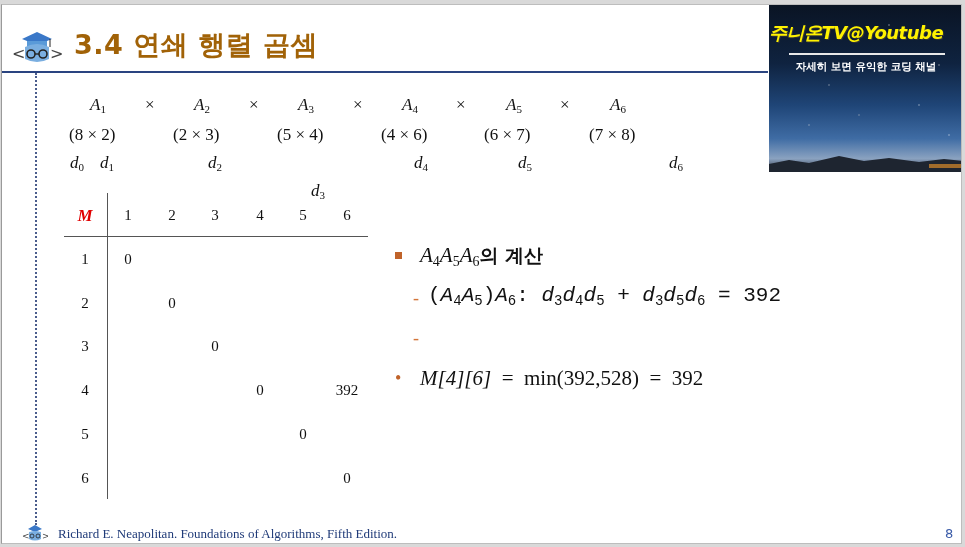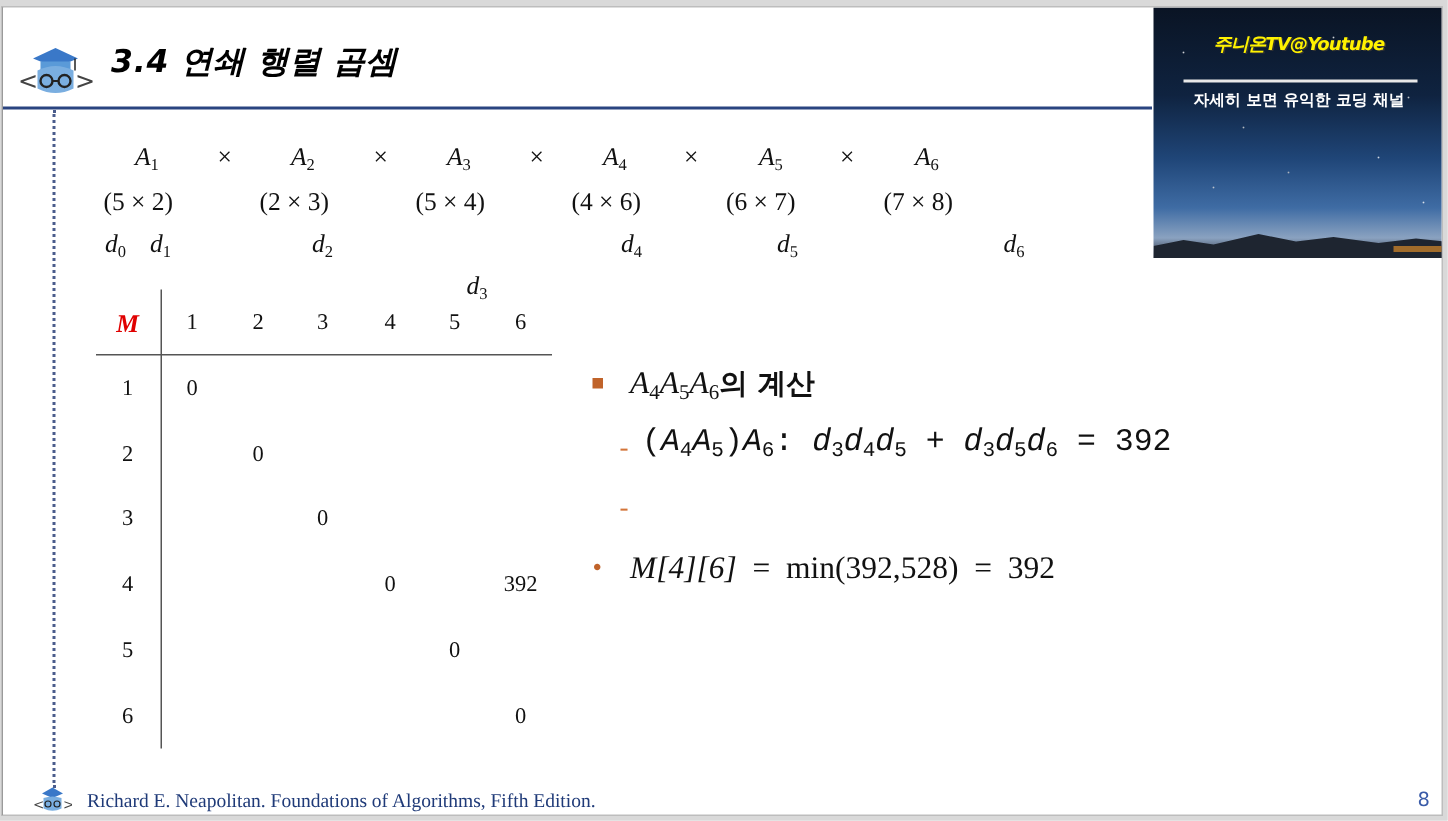--- a/index.html
+++ b/index.html
@@ -10,22 +10,22 @@
     position: absolute; left: 1px; top: 4px; width: 961px; height: 540px;
     background: #ffffff; border-left: 1px solid #9a9a9a; border-top: 1px solid #bdbdbd;
     border-right: 1px solid #bdbdbd; border-bottom: 1px solid #bdbdbd;
     overflow: hidden;
   }
 
   
   .logo { position: absolute; left: 8px; top: 24px; width: 52px; height: 38px; }
   .title {
     position: absolute; left: 72px; top: 22px;
-    font-family: "DejaVu Sans", sans-serif; font-weight: bold; font-size: 21px;
-    color: #000000; letter-spacing: 0.5px; font-style: italic;
+    font-family: "DejaVu Sans", sans-serif; font-weight: bold; font-size: 27px;
+    color: #a16207; letter-spacing: 0.5px;
   }
   .header-rule { position: absolute; left: 0; top: 66px; width: 766px; height: 2px; background: #2a4480; }
   .dotted-rule {
     position: absolute; left: 33px; top: 68px; width: 0; height: 452px;
     border-left: 2px dotted #4a5c8c;
   }
 
   
   .banner {
     position: absolute; left: 767px; top: 0px; width: 194px; height: 167px;
@@ -42,23 +42,23 @@
       radial-gradient(1px 1px at 90px 110px, #ccc, transparent),
       radial-gradient(1px 1px at 150px 100px, #fff, transparent),
       radial-gradient(1px 1px at 40px 120px, #ddd, transparent),
       radial-gradient(1px 1px at 180px 130px, #fff, transparent);
     opacity: 0.8;
   }
   .mountains {
     position: absolute; left: 0; bottom: 0; width: 194px; height: 22px;
   }
   .banner-title {
-    position: absolute; left: 0; top: 16px; width: 194px; text-align: center;
+    position: absolute; left: 0; top: 16px; width: 194px; 
     font-family: "DejaVu Sans", sans-serif; font-weight: bold; font-style: italic;
-    font-size: 12px; color: #fff200; letter-spacing: -0.5px;
+    font-size: 18px; color: #fff200; letter-spacing: -0.5px;
     text-shadow: 1px 1px 0 #333;
   }
   .banner-line { position: absolute; left: 20px; top: 48px; width: 156px; height: 2px; background: #e8e8e8; }
   .banner-sub {
     position: absolute; left: 0; top: 55px; width: 194px; text-align: center;
     font-family: "DejaVu Sans", sans-serif; font-size: 10.5px; color: #ffffff; font-weight: bold;
   }
 
   
   .mrow { position: absolute; font-size: 17px; color: #111; white-space: nowrap; }
@@ -122,21 +122,21 @@
     <span class="abs mi" style="left:192px; top:90px;"><span>A</span><sub>2</sub></span>
     <span class="abs" style="left:247px; top:90px;">×</span>
     <span class="abs mi" style="left:296px; top:90px;"><span>A</span><sub>3</sub></span>
     <span class="abs" style="left:351px; top:90px;">×</span>
     <span class="abs mi" style="left:400px; top:90px;"><span>A</span><sub>4</sub></span>
     <span class="abs" style="left:454px; top:90px;">×</span>
     <span class="abs mi" style="left:504px; top:90px;"><span>A</span><sub>5</sub></span>
     <span class="abs" style="left:558px; top:90px;">×</span>
     <span class="abs mi" style="left:608px; top:90px;"><span>A</span><sub>6</sub></span>
 
-    <span class="abs" style="left:67px; top:120px;">(5 × 2)</span>
+    <span class="abs" style="left:67px; top:120px;">(8 × 2)</span>
     <span class="abs" style="left:171px; top:120px;">(2 × 3)</span>
     <span class="abs" style="left:275px; top:120px;">(5 × 4)</span>
     <span class="abs" style="left:379px; top:120px;">(4 × 6)</span>
     <span class="abs" style="left:482px; top:120px;">(6 × 7)</span>
     <span class="abs" style="left:587px; top:120px;">(7 × 8)</span>
 
     <span class="abs mi" style="left:68px; top:148px;"><span>d</span><sub>0</sub></span>
     <span class="abs mi" style="left:98px; top:148px;"><span>d</span><sub>1</sub></span>
     <span class="abs mi" style="left:206px; top:148px;"><span>d</span><sub>2</sub></span>
     <span class="abs mi" style="left:309px; top:148px;margin-top:28px;"><span>d</span><sub>3</sub></span>

